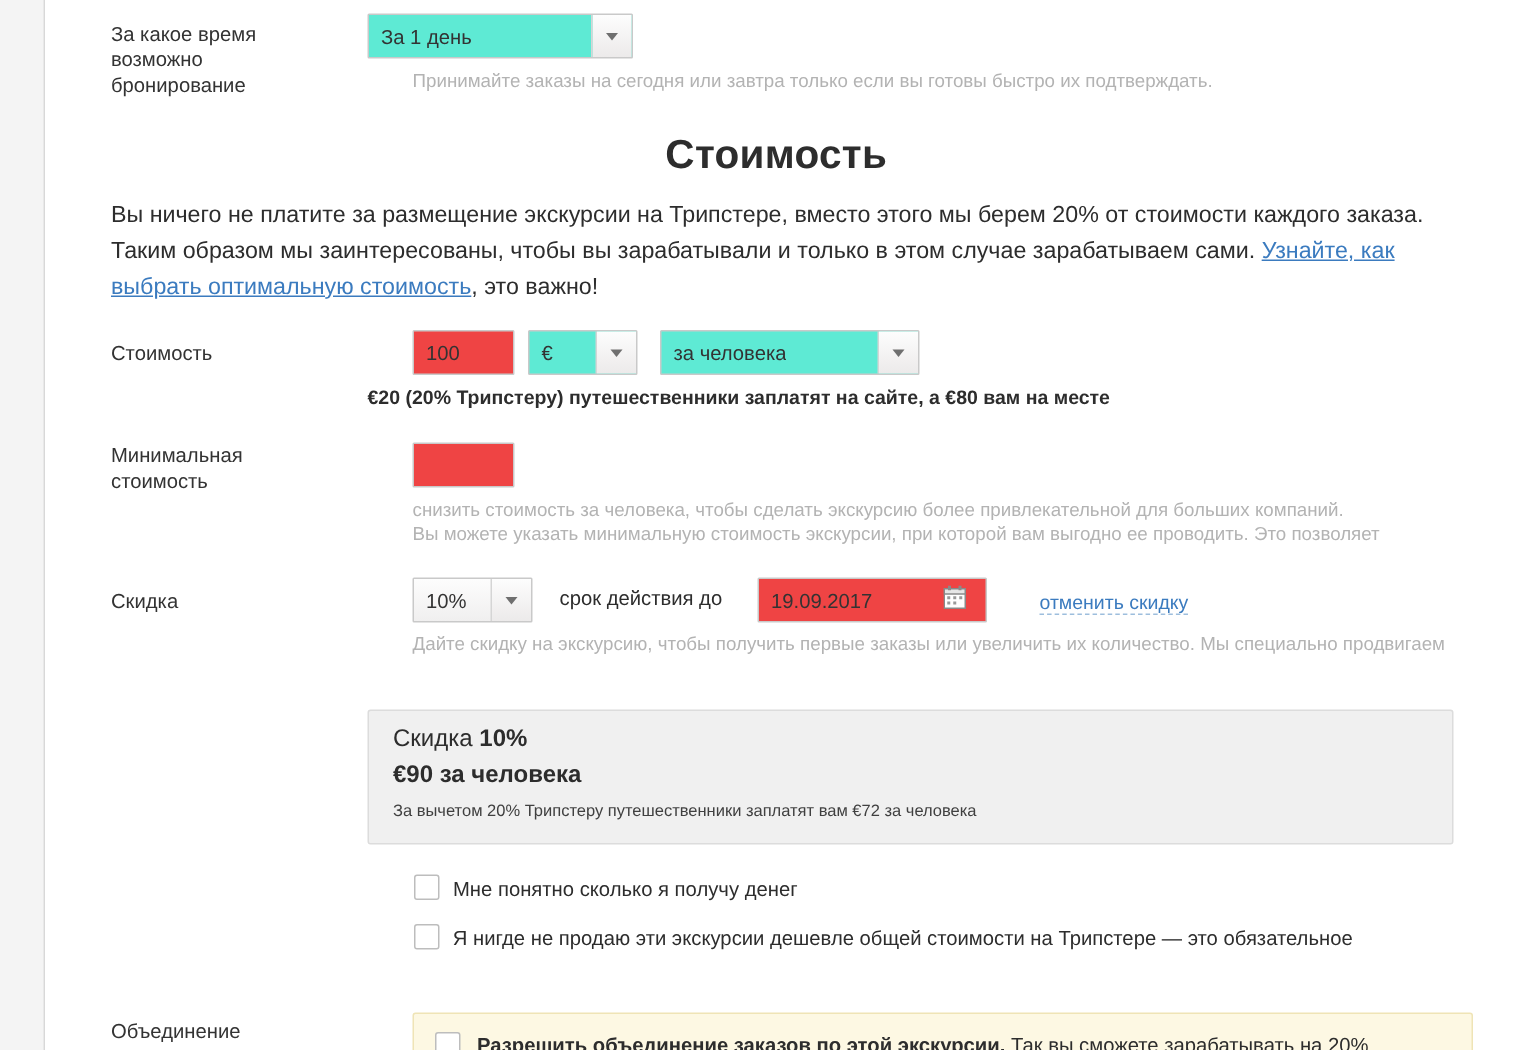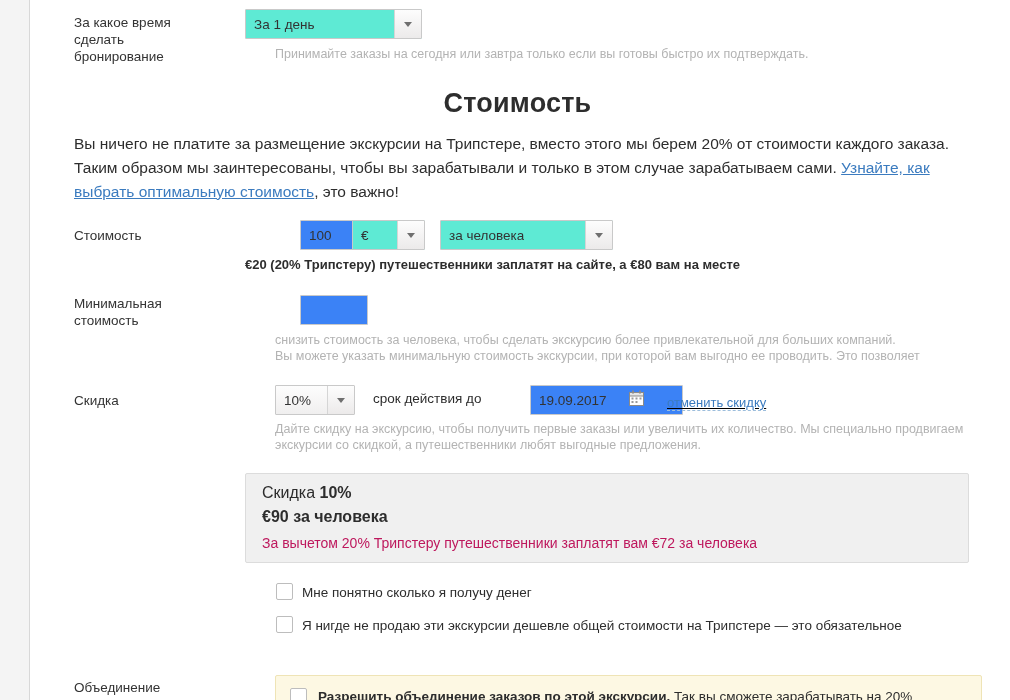--- a/index.html
+++ b/index.html
@@ -85,29 +85,28 @@
   }
   .caret {
     width: 0; height: 0;
     border-left: 4px solid transparent;
     border-right: 4px solid transparent;
     border-top: 5px solid #6f6f6f;
   }
   .textinput {
     box-sizing: border-box;
     border: 1px solid #c9c9c9;
-    background: #3b82f6;
+    background: #ef4444;
     height: 28px;
     font-size: 13.5px;
     color: #333;
     padding: 0 8px;
     font-family: "Liberation Sans", sans-serif;
     border-radius: 1px;
     outline: none;
-    margin-left: 25px;
   }
   .link {
     color: #3b7bbf;
     text-decoration: underline;
     cursor: pointer;
   }
   .link-dashed {
     color: #3b7bbf;
     border-bottom: 1px dashed #9dbedd;
     cursor: pointer;
@@ -165,22 +164,22 @@
   .summary-line2 {
     position: absolute;
     left: 16px; top: 34px;
     font-size: 16px;
     font-weight: bold;
     color: #2d2d2d;
   }
   .summary-line3 {
     position: absolute;
     left: 16px; top: 61px;
-    font-size: 14px;
-    color: #be185d;
+    font-size: 11px;
+    color: #404040;
   }
 
   
   .checkbox {
     box-sizing: border-box;
     width: 17px;
     height: 17px;
     border: 1px solid #bdbdbd;
     background: #ffffff;
     display: inline-block;
@@ -234,21 +233,21 @@
 
 <div class="page">
   <div class="left-strip"></div>
   <div class="right-edge"></div>
 
   <div class="content-frame">
 
     <div>
       <div class="field-label" style="left:44px; top:14px; width:150px;">
         <div>За какое время</div>
-        <div>сделать</div>
+        <div>возможно</div>
         <div>бронирование</div>
       </div>
 
       <div class="select" style="position:absolute; left:215px; top:9px; width:177px; height:30px;">
         <span class="sel-text">За 1 день</span>
         <span class="sel-arrow">
             <i class="caret"></i>
           </span>
       </div>
 
@@ -319,27 +318,26 @@
             <rect x="10" y="0.5" width="2" height="3" fill="#8a8a8a"></rect>
             <rect x="2.5" y="7.5" width="2" height="2" fill="#9a9a9a"></rect>
             <rect x="6.5" y="7.5" width="2" height="2" fill="#9a9a9a"></rect>
             <rect x="10.5" y="7.5" width="2" height="2" fill="#9a9a9a"></rect>
             <rect x="2.5" y="11" width="2" height="2" fill="#9a9a9a"></rect>
             <rect x="6.5" y="11" width="2" height="2" fill="#9a9a9a"></rect>
           </svg>
         </span>
       </div>
 
-      <div style="position:absolute; left:637px; top:393px;text-decoration:underline;">
+      <div style="position:absolute; left:663px; top:393px;">
         <span class="link-dashed">отменить скидку</span>
       </div>
 
       <div class="help-text" style="position:absolute; left:245px; top:421px; width:730px;">
         <div>Дайте скидку на экскурсию, чтобы получить первые заказы или увеличить их количество. Мы специально продвигаем</div>
-        <div>экскурсии со скидкой, а путешественники любят выгодные предложения.</div>
       </div>
     </div>
 
     <div class="summary-box">
       <div class="summary-line1">
         <span>Скидка </span><b>10%</b>
       </div>
       <div class="summary-line2">€90 за человека</div>
       <div class="summary-line3">За вычетом 20% Трипстеру путешественники заплатят вам €72 за человека</div>
     </div>

